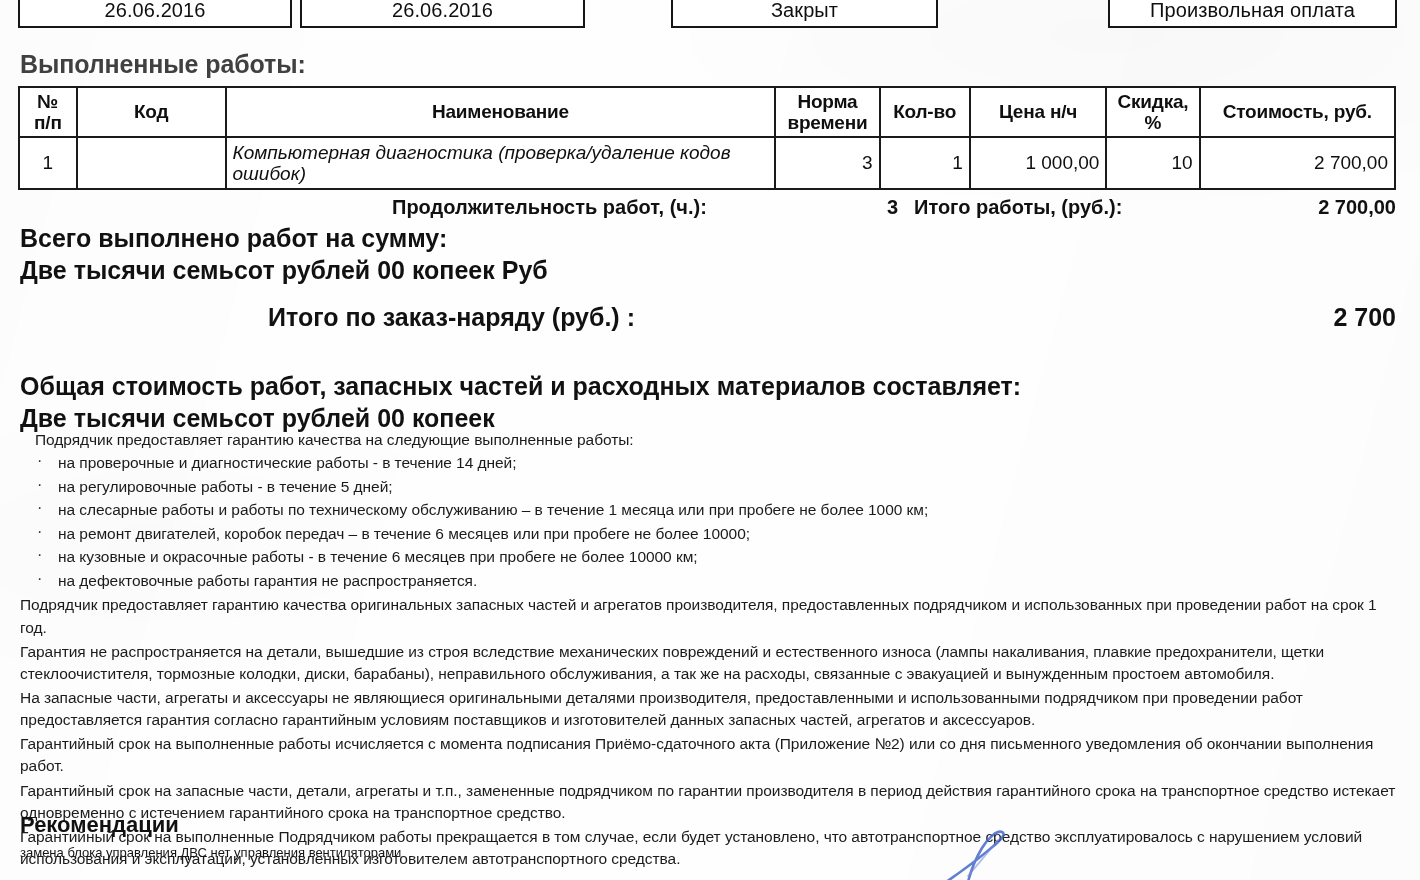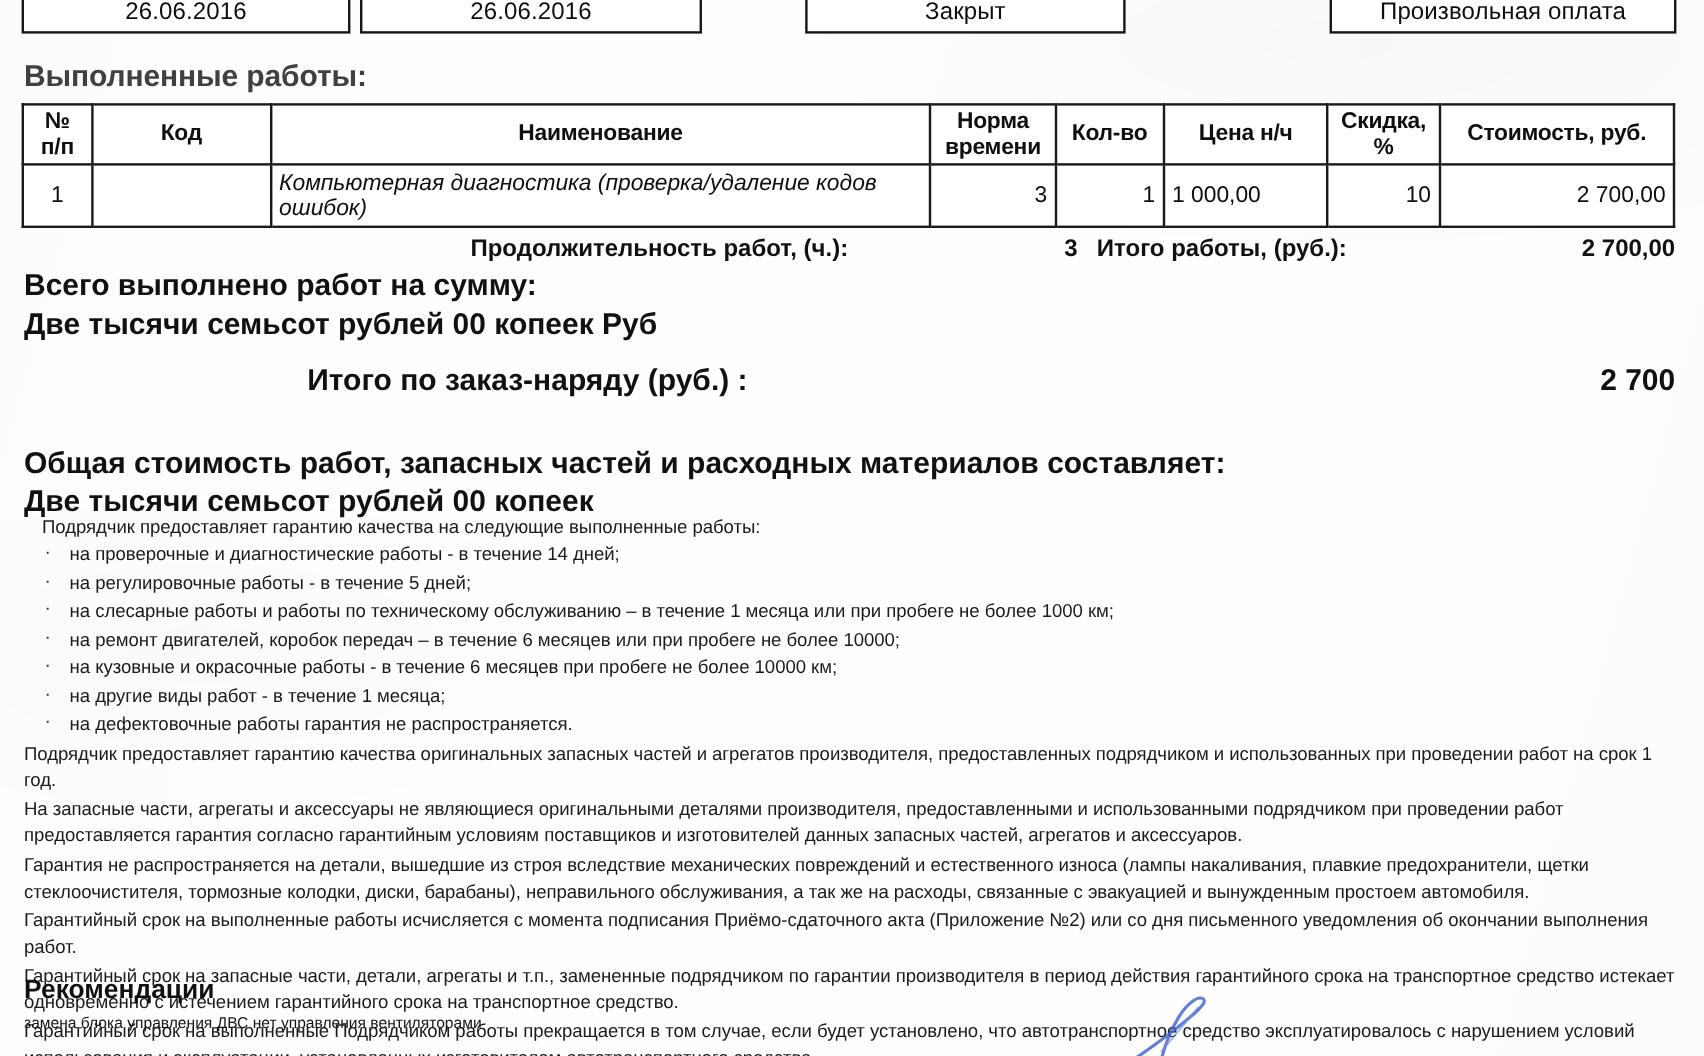--- a/index.html
+++ b/index.html
@@ -95,21 +95,21 @@
     letter-spacing: -.2px;
   }
   #works-table thead th .two-line { display: block; }
 
   #works-table tbody td { height: 52px; font-weight: 400; }
   .c-num    { width: 57px;  text-align: center; }
   .c-code   { width: 147px; text-align: center; }
   .c-name   { width: 543px; text-align: left; }
   .c-norm   { width: 103px; text-align: right; }
   .c-qty    { width: 89px; text-align: right; }
-  .c-price  { width: 135px; }
+  .c-price  { width: 135px; text-align: right; }
   .c-disc   { width: 92px;  text-align: right; }
   .c-sum    { width: 193px; text-align: right; }
 
   td.c-name { padding-left: 8px; line-height: 1.22; font-style: italic; }
 
   
   #totals-row {
     position: absolute;
     left: 18px;
     top: 196px;
@@ -133,21 +133,21 @@
   
   .bigline {
     position: absolute;
     font-weight: 700;
     color: #111;
     white-space: nowrap;
   }
   #total-words-label { left: 20px; top: 224px; font-size: 25px; }
   #total-words-value { left: 20px; top: 256px; font-size: 25px; }
 
-  #grand-label { left: 256px; top: 303px; font-size: 25px; }
+  #grand-label { left: 268px; top: 303px; font-size: 25px; }
   #grand-value { left: 1196px; top: 303px; font-size: 25px; width: 200px; text-align: right; }
 
   #grandtotal-heading { left: 20px; top: 372px; font-size: 25px; }
   #grandtotal-words   { left: 20px; top: 404px; font-size: 25px; }
 
   
   #warranty {
     position: absolute;
     left: 20px;
     top: 429px;
@@ -296,26 +296,25 @@
   <div class="bigline" id="grandtotal-words">Две тысячи семьсот рублей 00 копеек</div>
 
   <div id="warranty">
     <p class="intro">Подрядчик предоставляет гарантию качества на следующие выполненные работы:</p>
     <ul>
       <li>на проверочные и диагностические работы - в течение 14 дней;</li>
       <li>на регулировочные работы - в течение 5 дней;</li>
       <li>на слесарные работы и работы по техническому обслуживанию – в течение 1 месяца или при пробеге не более 1000 км;</li>
       <li>на ремонт двигателей, коробок передач – в течение 6 месяцев или при пробеге не более 10000;</li>
       <li>на кузовные и окрасочные работы - в течение 6 месяцев при пробеге не более 10000 км;</li>
-      <li>на другие виды работ - в течение 1 месяца;</li>
       <li>на дефектовочные работы гарантия не распространяется.</li>
     </ul>
     <p class="para">Подрядчик предоставляет гарантию качества оригинальных запасных частей и агрегатов производителя, предоставленных подрядчиком и использованных при проведении работ на срок 1 год.</p>
+    <p class="para">Гарантия не распространяется на детали, вышедшие из строя вследствие механических повреждений и естественного износа (лампы накаливания, плавкие предохранители, щетки стеклоочистителя, тормозные колодки, диски, барабаны), неправильного обслуживания, а так же на расходы, связанные с эвакуацией и вынужденным простоем автомобиля.</p>
     <p class="para">На запасные части, агрегаты и аксессуары не являющиеся оригинальными деталями производителя, предоставленными  и использованными подрядчиком при проведении работ предоставляется гарантия согласно гарантийным условиям поставщиков и изготовителей данных запасных частей, агрегатов и аксессуаров.</p>
-    <p class="para">Гарантия не распространяется на детали, вышедшие из строя вследствие механических повреждений и естественного износа (лампы накаливания, плавкие предохранители, щетки стеклоочистителя, тормозные колодки, диски, барабаны), неправильного обслуживания, а так же на расходы, связанные с эвакуацией и вынужденным простоем автомобиля.</p>
     <p class="para">Гарантийный срок на выполненные работы исчисляется с момента подписания Приёмо-сдаточного акта (Приложение №2) или со дня письменного уведомления об окончании выполнения работ.</p>
     <p class="para">Гарантийный срок на запасные части, детали, агрегаты и т.п., замененные подрядчиком по гарантии производителя в период действия гарантийного срока на транспортное средство истекает одновременно с истечением гарантийного срока на транспортное средство.</p>
     <p class="para">Гарантийный срок на выполненные Подрядчиком работы прекращается в том случае, если будет установлено, что автотранспортное средство эксплуатировалось с нарушением условий использования и эксплуатации, установленных изготовителем автотранспортного средства.</p>
   </div>
 
   <div id="rec-heading">Рекомендации</div>
   <div id="rec-text">замена блока управления ДВС нет управления вентиляторами</div>
 
   <svg id="signature" viewBox="0 0 170 58">
     <path d="M8 56 C26 44, 44 30, 58 18 C64 12, 68 8, 64 6 C59 4, 50 12, 44 22 C38 32, 33 44, 30 56" fill="none" stroke="#3f63c8" stroke-width="2.6" stroke-linecap="round" opacity="0.82"></path>

